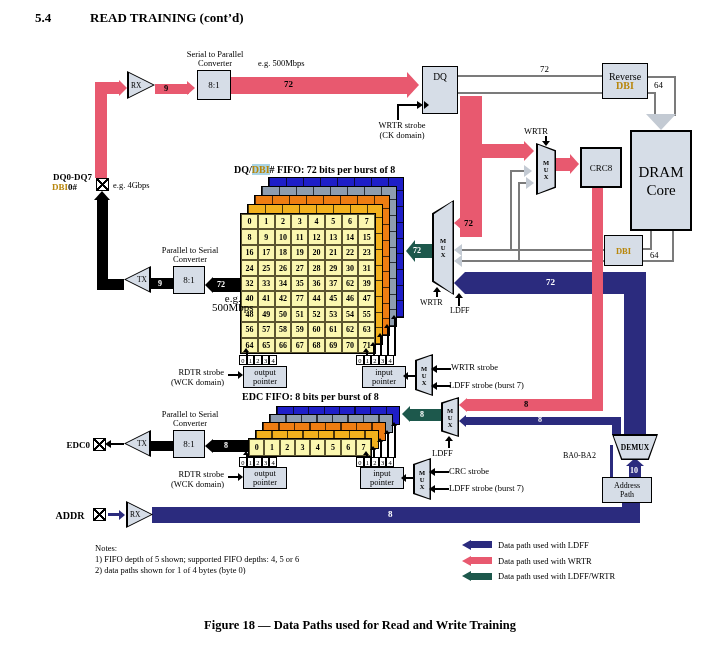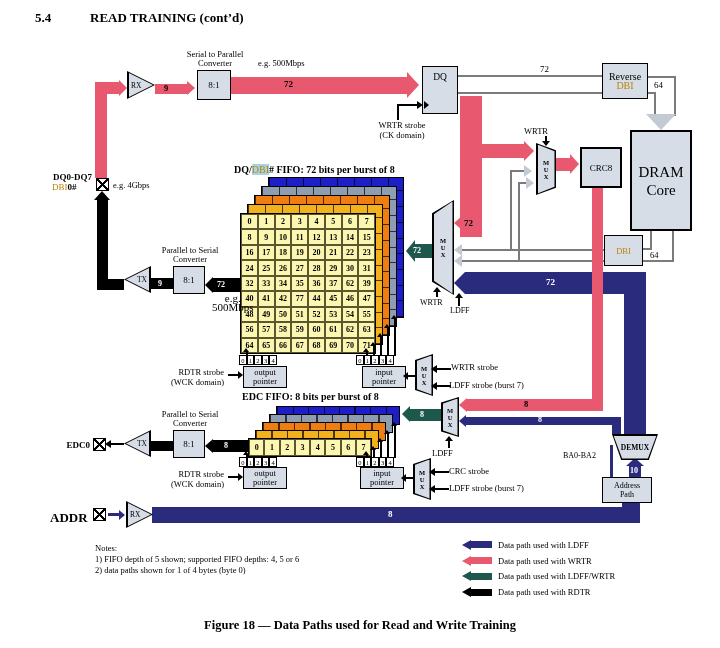--- a/index.html
+++ b/index.html
@@ -2,21 +2,21 @@
 <html><head>
 <meta charset="utf-8">
 <style>
 *{margin:0;padding:0;box-sizing:border-box}
 html,body{width:720px;height:648px;background:#fff;overflow:hidden}
 body{font-family:"Liberation Serif","DejaVu Serif",serif;position:relative;color:#000}
 .seg{position:absolute}
 .ah{position:absolute;width:0;height:0}
 .lbl{position:absolute;white-space:nowrap}
 .white{color:#fff}
-.goldtx{color:#B8860B;font-weight:normal}
+.goldtx{color:#B8860B;font-weight:bold}
 .box{position:absolute;background:#D6DDE7;border:1.6px solid #000;display:flex;flex-direction:column;align-items:center;justify-content:center;text-align:center}
 .mux{position:absolute}
 .mux .o{position:absolute;inset:0;background:#000}
 .mux .i{position:absolute;inset:1.5px;background:#D6DDE7}
 .mux .t{position:absolute;inset:0;display:flex;align-items:center;justify-content:center;font-size:6.5px;line-height:7px;white-space:pre-line;text-align:center;font-weight:bold}
 .wr .o,.wr .i{clip-path:polygon(0 14%,100% 0,100% 100%,0 86%)}
 .wl .o,.wl .i{clip-path:polygon(0 0,100% 14%,100% 86%,0 100%)}
 .dmx .o,.dmx .i{clip-path:polygon(0 0,100% 0,80% 100%,20% 100%)}
 .buf{position:absolute}
 .buf .o{position:absolute;inset:0;background:#000}
@@ -344,21 +344,21 @@
     <div class="t">RX</div>
   </div>
 
 <div class="pad" style="left:96px;top:178px"></div>
 <div class="lbl bt" style="left:40px;top:172px;width:52px;font-size:9px;text-align:right">DQ0-DQ7</div>
 <div class="lbl bt" style="left:52px;top:182px;width:40px;font-size:9px;text-align:left"><span class="goldtx">DBI</span><span>0#</span></div>
 <div class="lbl" style="left:113px;top:180px;font-size:8.5px">e.g. 4Gbps</div>
 <div class="pad" style="left:93px;top:438px"></div>
 <div class="lbl bt" style="left:56px;top:440px;width:34px;font-size:9px;text-align:right">EDC0</div>
 <div class="pad" style="left:93px;top:508px"></div>
-<div class="lbl bt" style="left:50px;top:510px;width:40px;font-size:13px;text-align:left">ADDR</div>
+<div class="lbl bt" style="left:50px;top:510px;width:40px;font-size:10px;text-align:center">ADDR</div>
 
 <div class="lbl" style="left:363px;top:120px;width:78px;font-size:8.5px;line-height:10px;text-align:center"><span>WRTR strobe</span><br><span>(CK domain)</span></div>
 <div class="seg" style="left:397px;top:106px;width:2px;height:14px;background:#000"></div>
 <div class="seg" style="left:397px;top:104px;width:22px;height:2px;background:#000"></div>
 <div class="ah" style="left:417px;top:101px;border-top:4px solid transparent;border-bottom:4px solid transparent;border-left:6px solid #000"></div>
 <div class="ah" style="left:424px;top:101px;border-top:4px solid transparent;border-bottom:4px solid transparent;border-left:5px solid #000"></div>
 
 <div class="ptr" style="left:243px;top:366px">
     <span>output</span>
     <span>pointer</span>
@@ -467,19 +467,14 @@
     <div class="lg-row">
       <span class="lg-head" style="border-right: 9px solid rgb(232, 89, 111);"></span>
       <span class="lg-shaft" style="background: rgb(232, 89, 111);"></span>
       <span class="lg-label">Data path used with WRTR</span>
     </div>
     <div class="lg-row">
       <span class="lg-head" style="border-right: 9px solid rgb(29, 88, 76);"></span>
       <span class="lg-shaft" style="background: rgb(29, 88, 76);"></span>
       <span class="lg-label">Data path used with LDFF/WRTR</span>
     </div>
-    <div class="lg-row">
-      <span class="lg-head" style="border-right: 9px solid rgb(0, 0, 0);"></span>
-      <span class="lg-shaft" style="background: rgb(0, 0, 0);"></span>
-      <span class="lg-label">Data path used with RDTR</span>
-    </div>
   </div>
 <div class="lbl bt" style="left:0;top:618px;width:720px;text-align:center;font-size:12.5px">Figure 18 — Data Paths used for Read and Write Training</div>
 
 </body></html>

